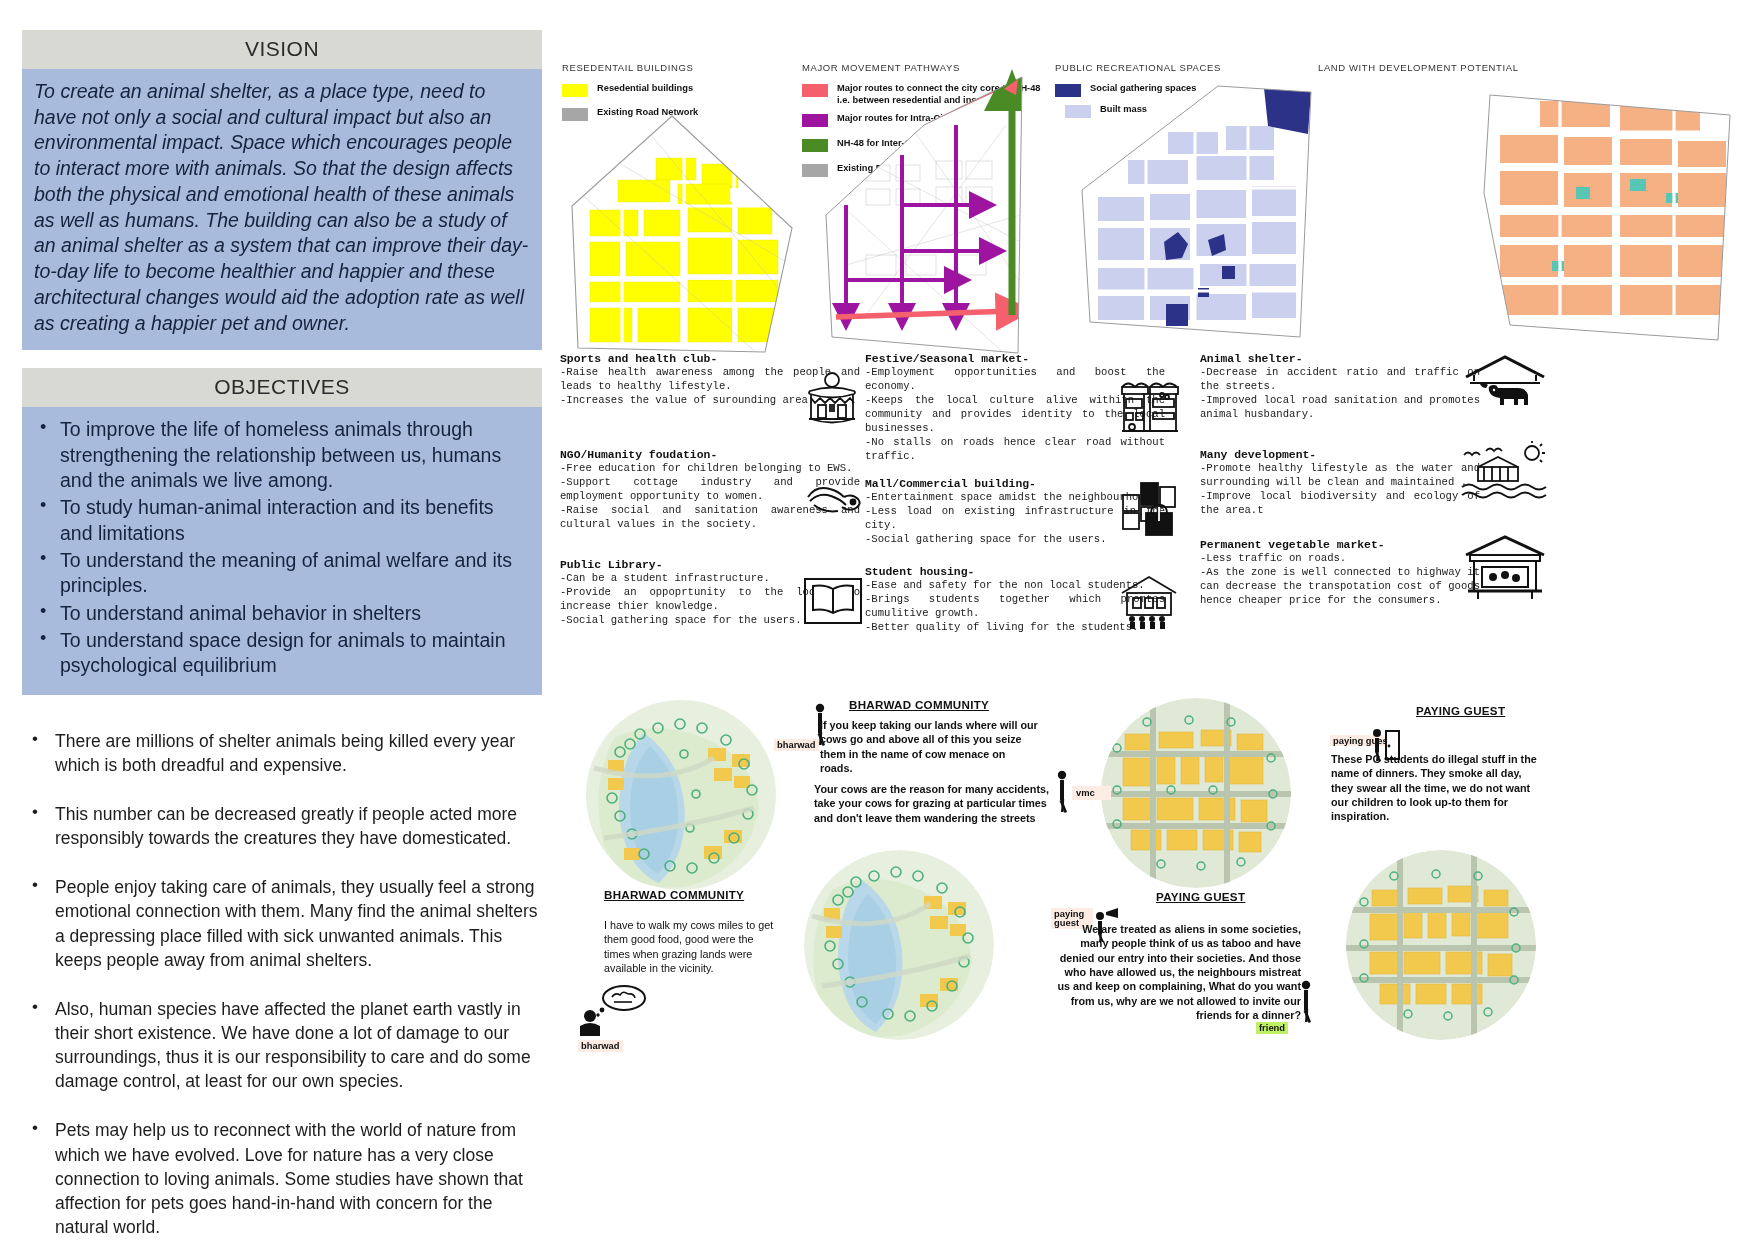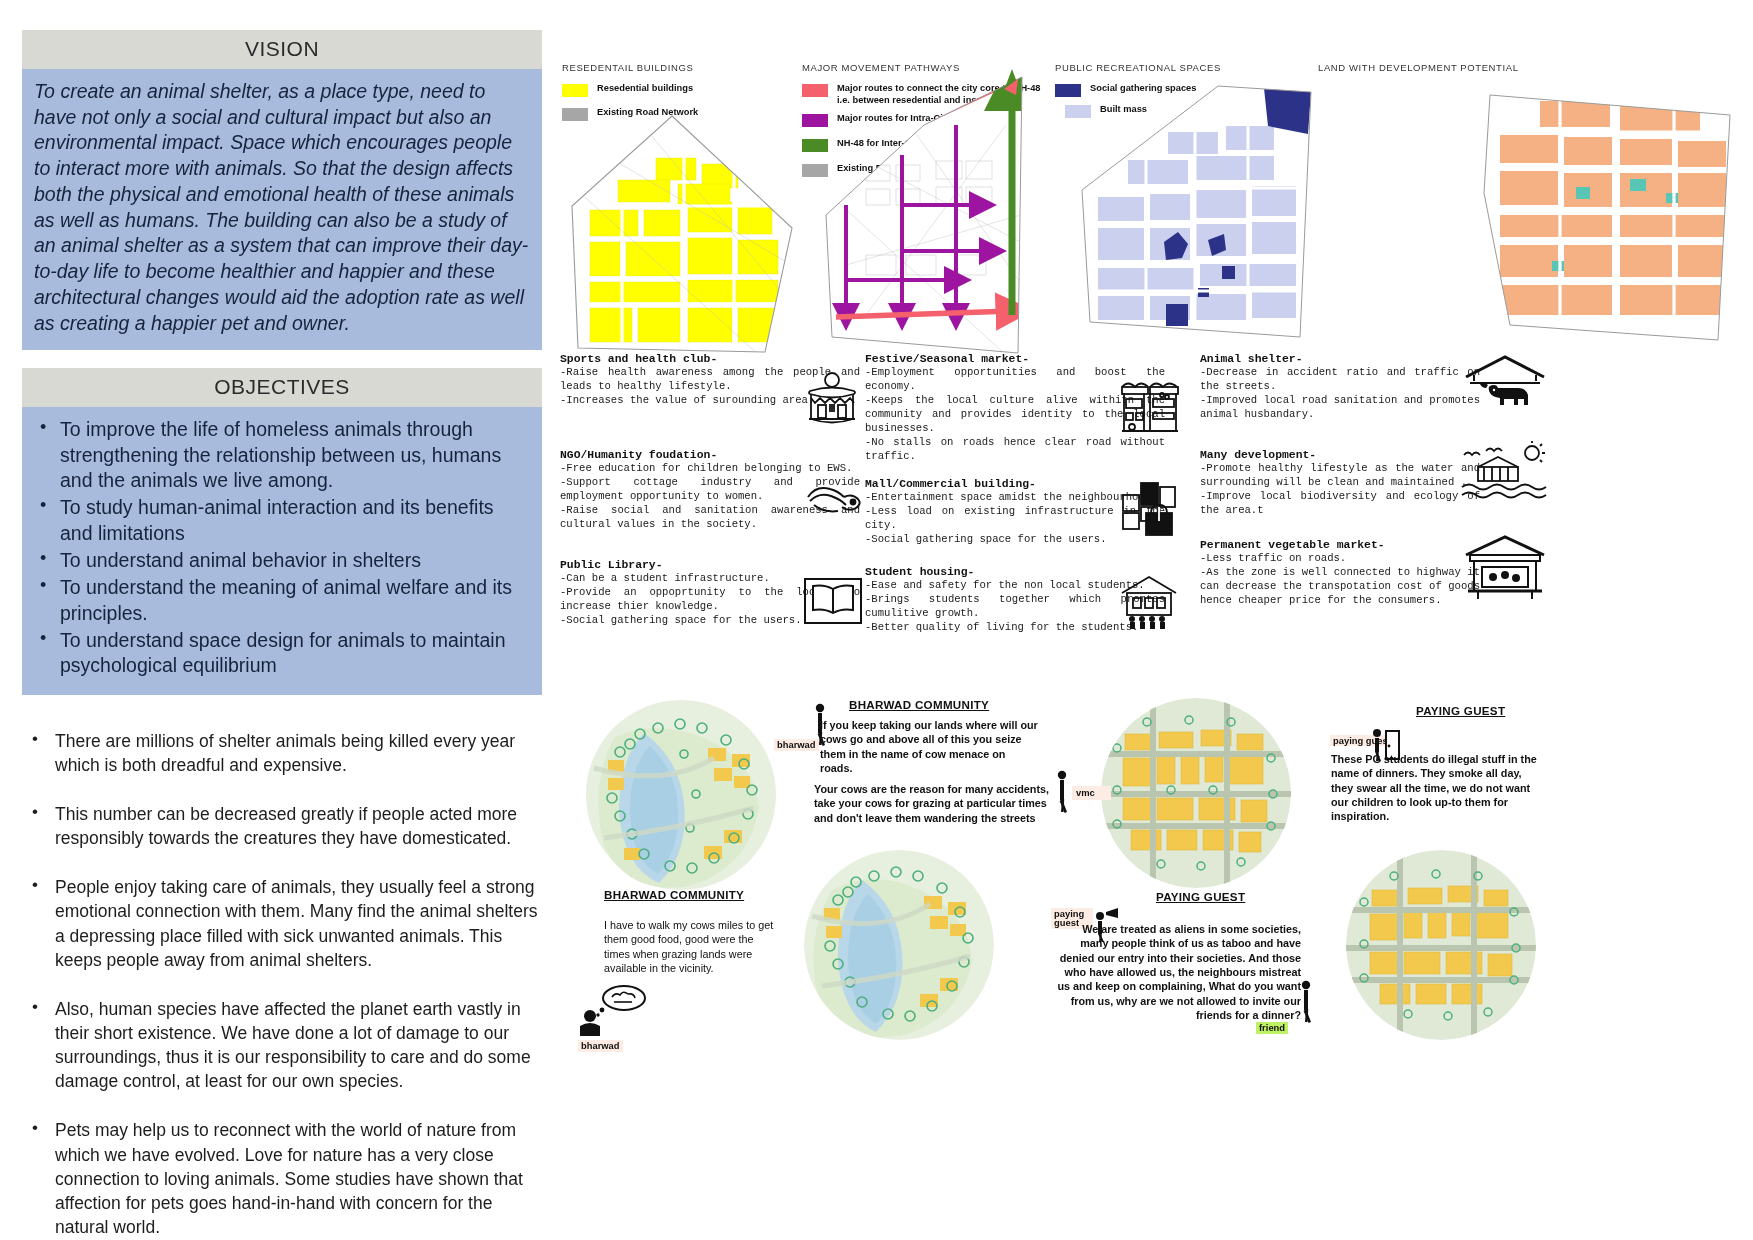--- a/index.html
+++ b/index.html
@@ -117,22 +117,22 @@
   </div>
 
   <div style="height:18px"></div>
 
   <div>
     <div class="band-header">OBJECTIVES</div>
     <div class="band-body">
       <ul class="obj-list">
         <li>To improve the life of homeless animals through strengthening the relationship between us, humans and the animals we live among.</li>
         <li>To study human-animal interaction and its benefits and limitations</li>
+        <li>To understand the meaning of animal welfare and its principles.</li>
         <li>To understand animal behavior in shelters</li>
-        <li>To understand the meaning of animal welfare and its principles.</li>
         <li>To understand space design for animals to maintain psychological equilibrium</li>
       </ul>
     </div>
   </div>
 
   <div id="notes">
     <div class="note">There are millions of shelter animals being killed every year which is both dreadful and expensive.</div>
     <div class="note">This number can be decreased greatly if people acted more responsibly towards the creatures they have domesticated.</div>
     <div class="note">People enjoy taking care of animals, they usually feel a strong emotional connection with them. Many find the animal shelters a depressing place filled with sick unwanted animals. This keeps people away from animal shelters.</div>
     <div class="note">Also, human species have affected the planet earth vastly in their short existence. We have done a lot of damage to our surroundings, thus it is our responsibility to care and do some damage control, at least for our own species.</div>

